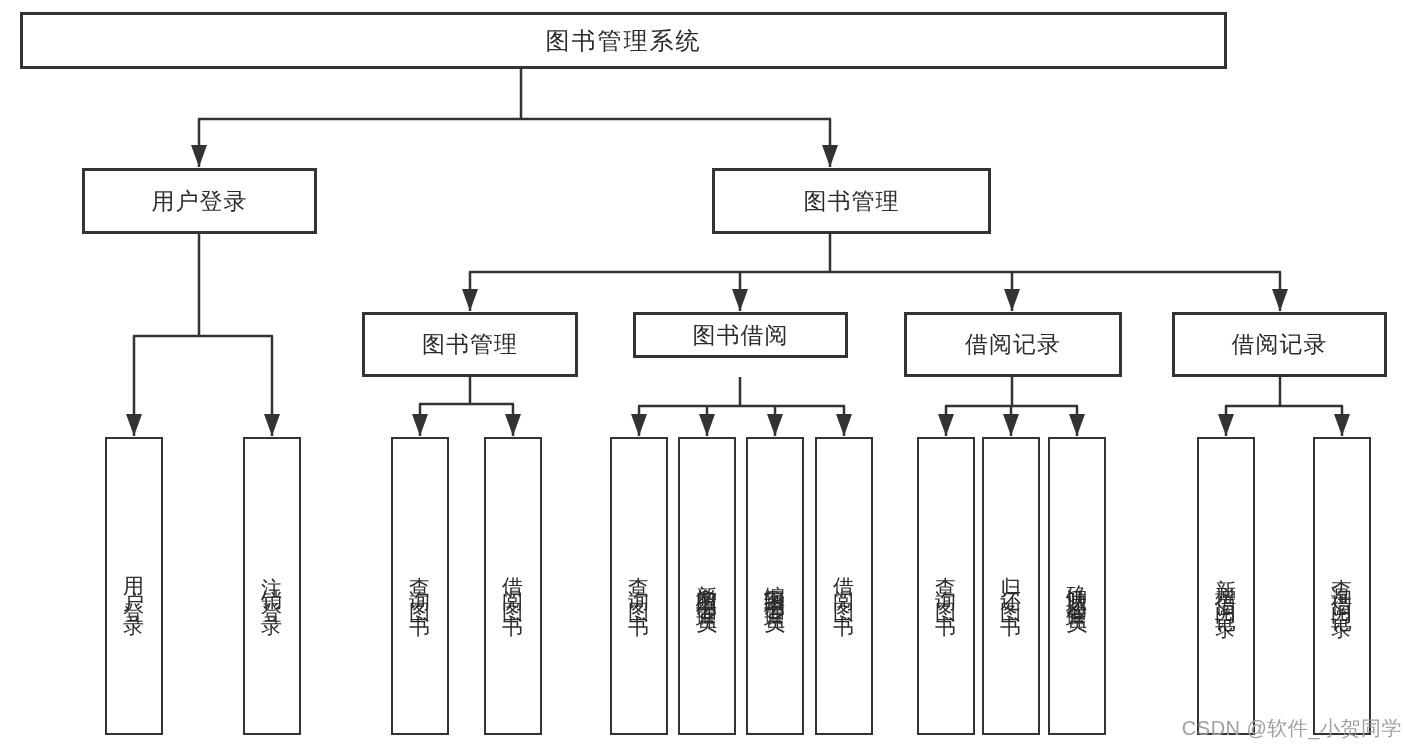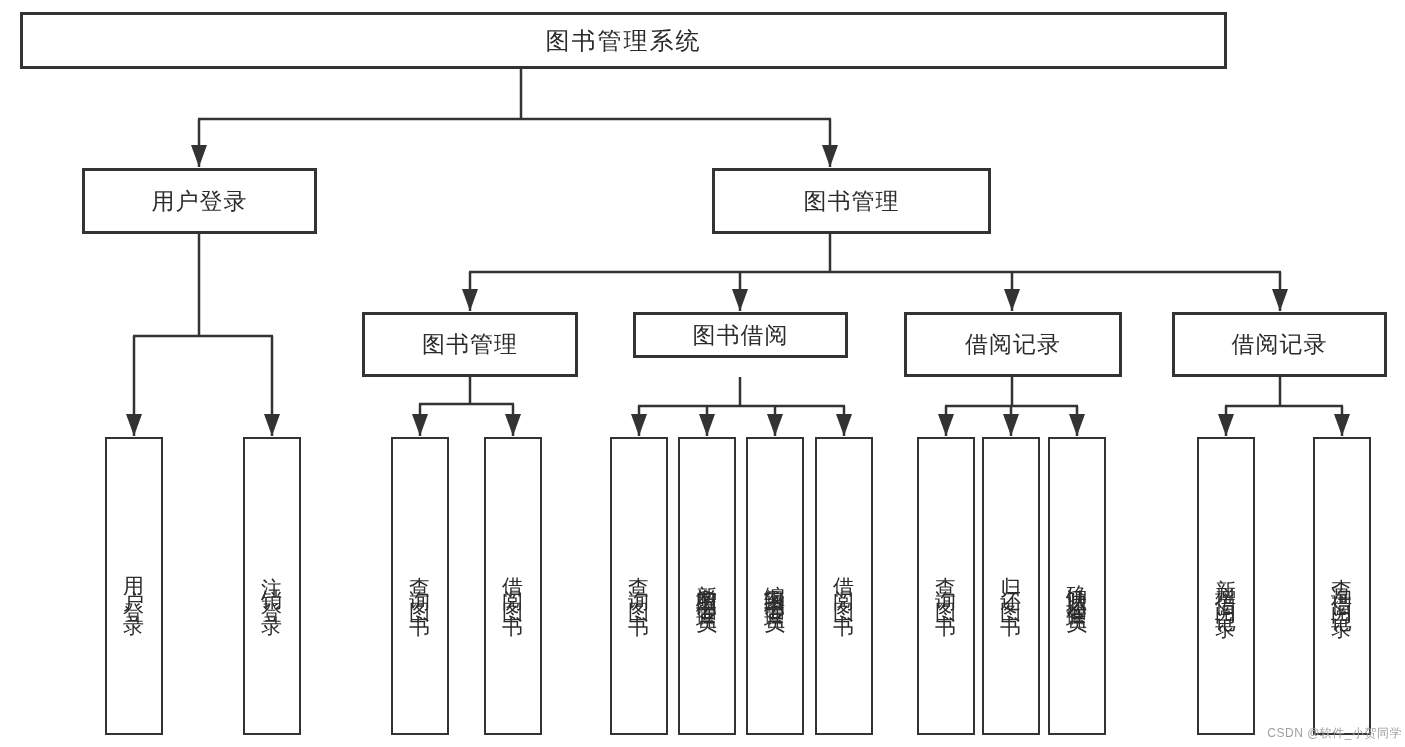--- a/index.html
+++ b/index.html
@@ -32,21 +32,21 @@
     font-size:21px;
     line-height:1;
     white-space:nowrap;
   }
   .ls4 span{letter-spacing:13px;}
   .ls6 span{letter-spacing:8px;}
   .ls9 span{letter-spacing:4px;}
   #watermark{
     position:absolute;
     right:3px;bottom:5px;
-    font-size:12px;
+    font-size:20px;
     color:#9f9f9f;
     letter-spacing:0.5px;
     z-index:2;
     white-space:nowrap;
     text-align:right;
   }
 </style>
 </head>
 <body>
 

